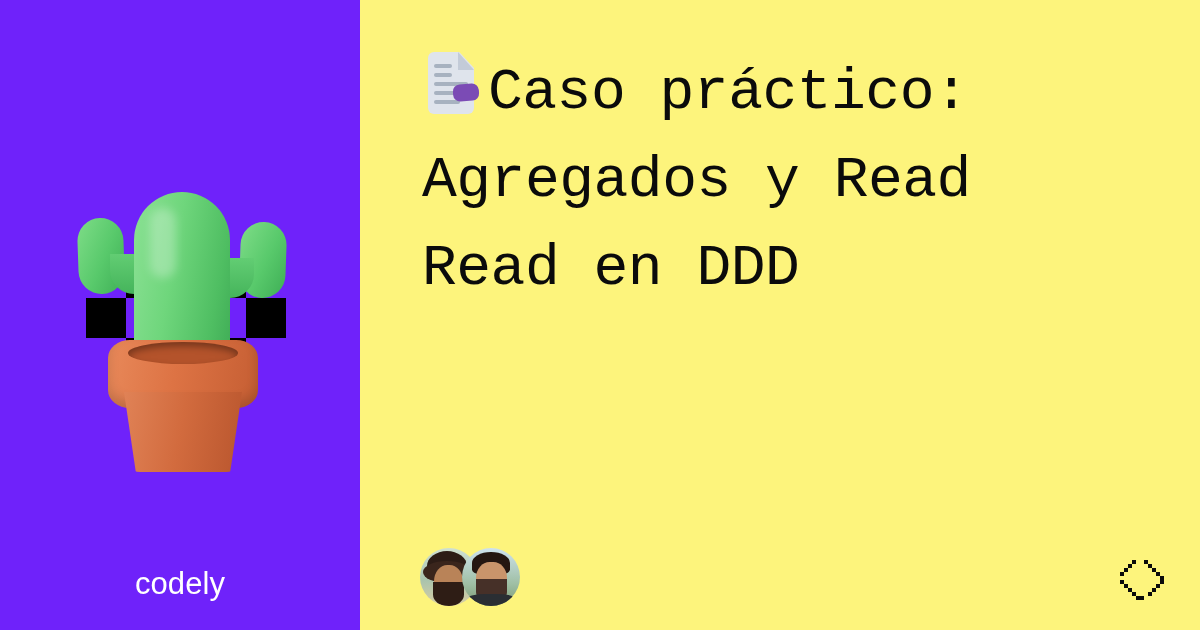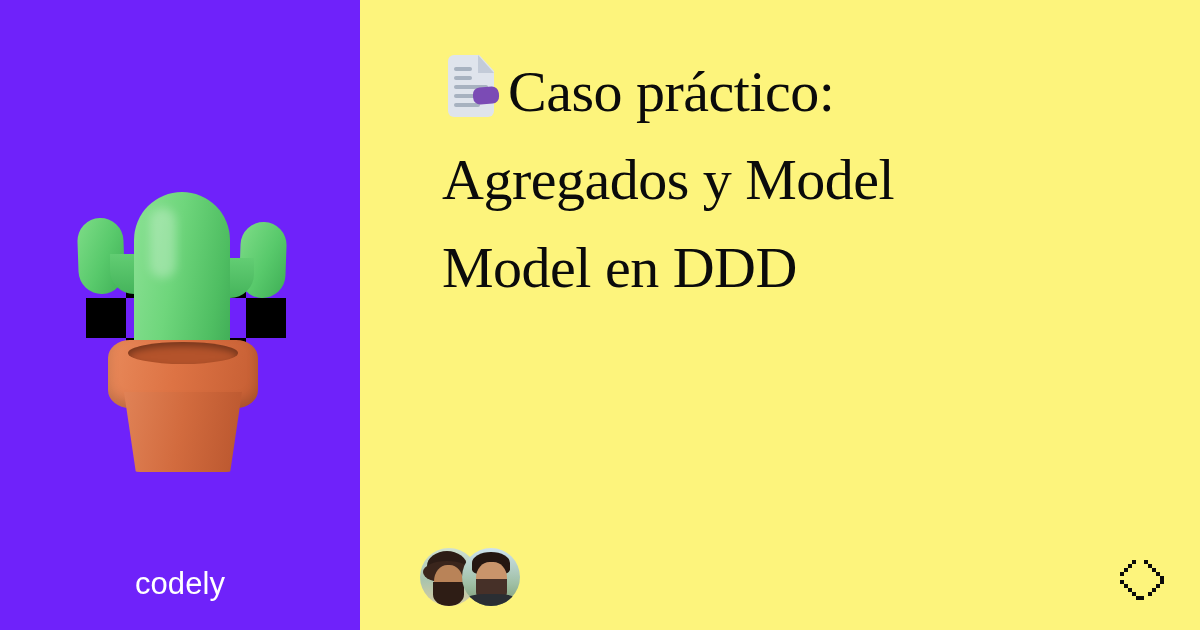--- a/index.html
+++ b/index.html
@@ -165,22 +165,21 @@
     top: 48px;
     width: 600px;
   }
 
   .title {
     font-size: 58px;
     line-height: 88px;
     font-weight: 400;
     color: #0B0B0B;
     letter-spacing: -0.5px;
-    font-family: Liberation Serif, serif;
-    margin-left: 20px;
+    font-family: Liberation Mono, monospace;
   }
 
   .doc-icon {
     display: inline-block;
     vertical-align: -10px;
     width: 58px;
     height: 70px;
     position: relative;
     margin-right: 8px;
   }
@@ -377,23 +376,23 @@
           <span class="fold"></span>
           <span class="ln l1"></span>
           <span class="ln l2"></span>
           <span class="ln l3"></span>
           <span class="ln l4"></span>
           <span class="ln l5"></span>
           <span class="marker"></span>
         </span><span>Caso práctico:</span>
       </div>
 
-      <div class="title">Agregados y Model</div>
-
-      <div class="title">Model en DDD</div>
+      <div class="title">Agregados y Read</div>
+
+      <div class="title">Read en DDD</div>
     </div>
 
     <div class="avatars">
       <div class="avatar av1">
         <span class="hair"></span>
           <span class="face"></span>
           <span class="beard"></span>
       </div>
       <div class="avatar av2">
         <span class="hair"></span>

